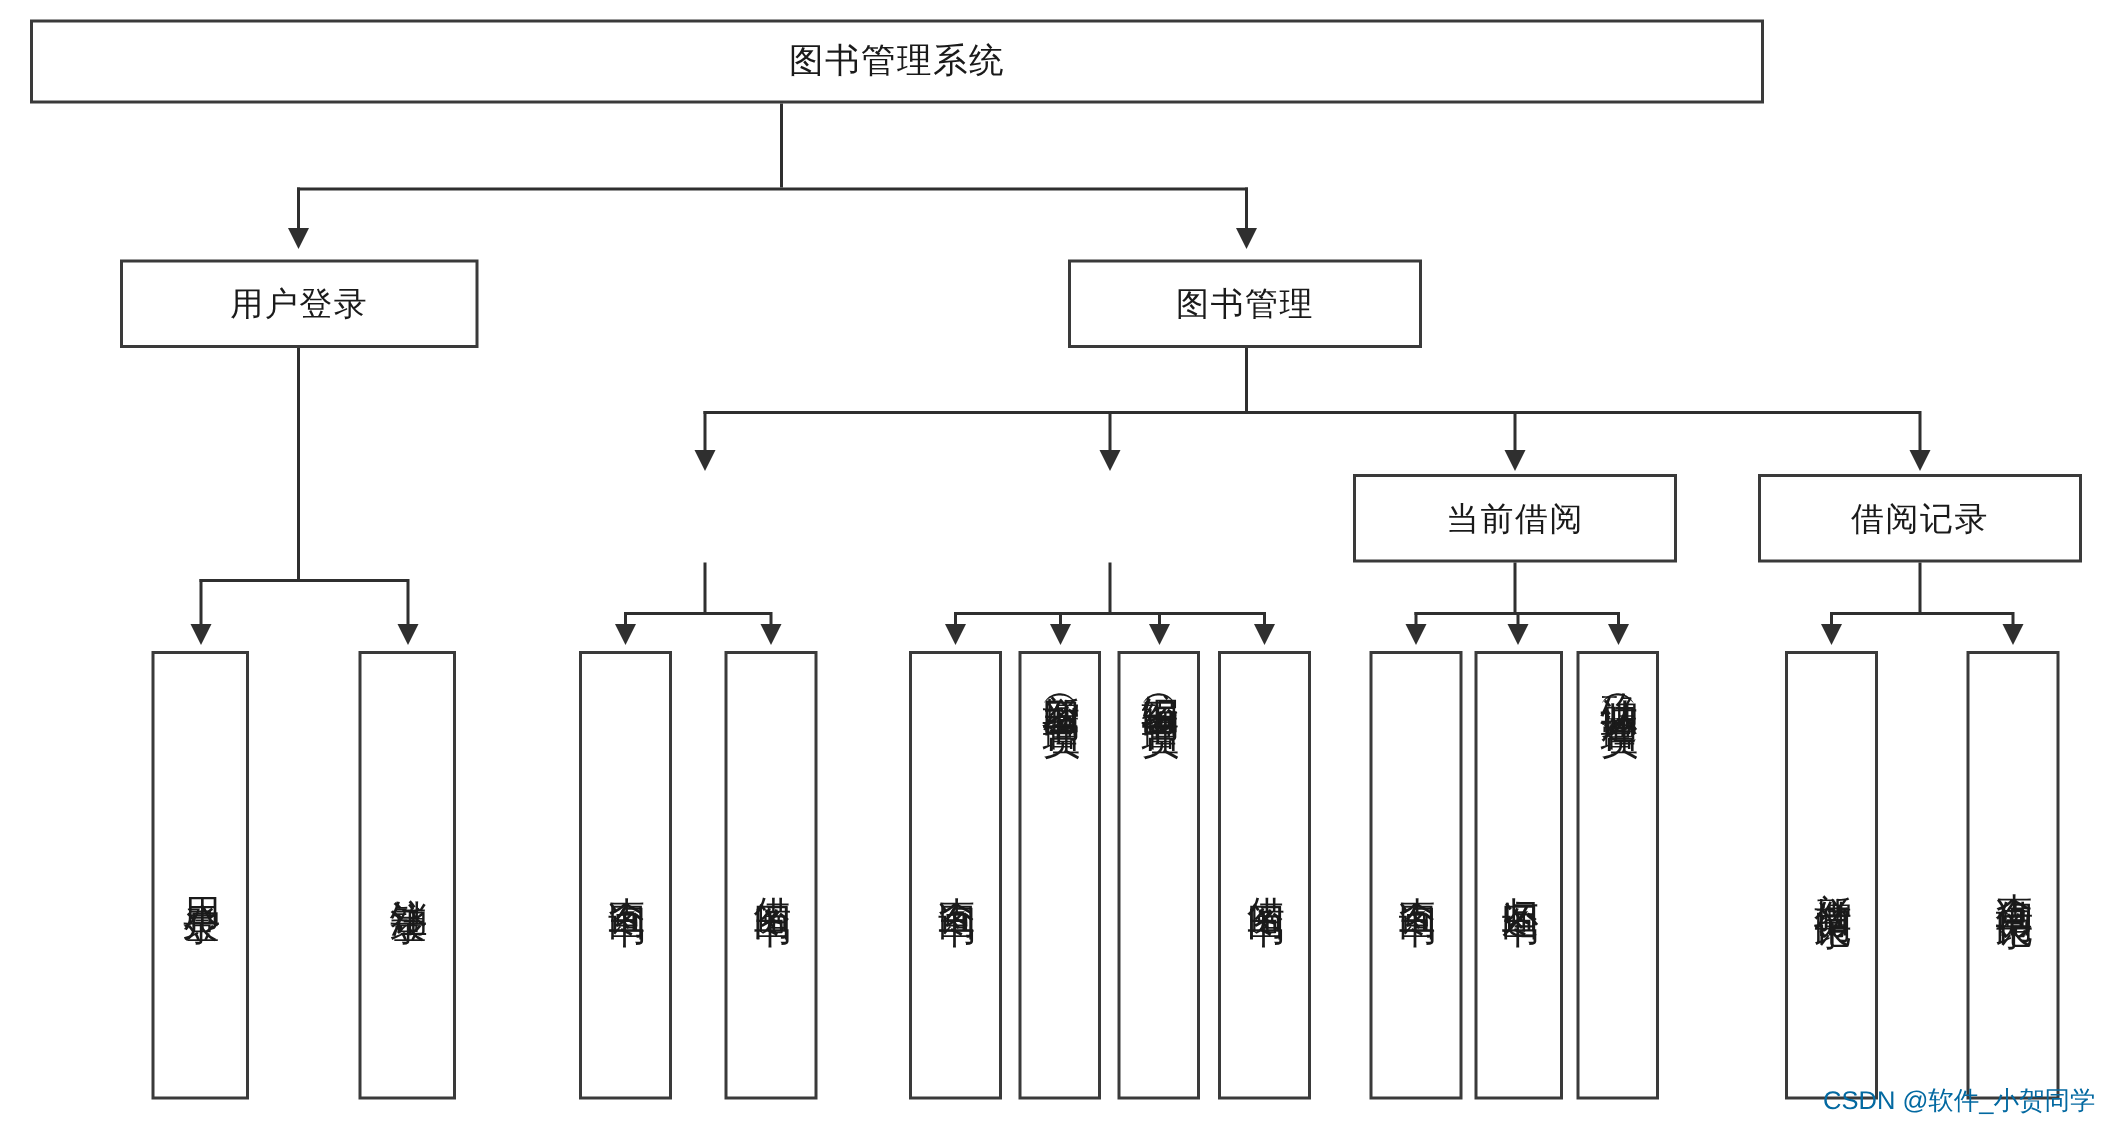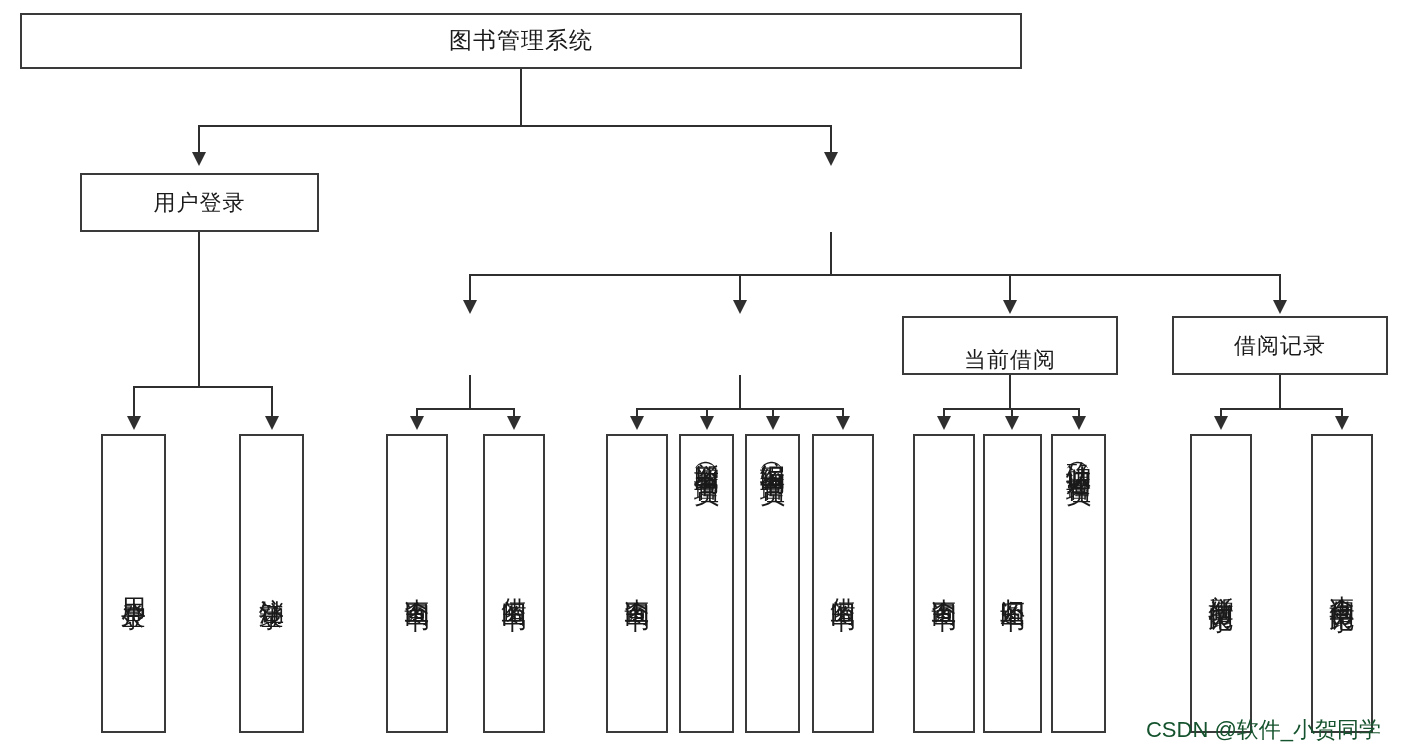--- a/index.html
+++ b/index.html
@@ -73,68 +73,71 @@
     position: absolute;
     width: 0;
     height: 0;
     border-left: 7px solid transparent;
     border-right: 7px solid transparent;
     border-top: 14px solid #2f2f2f;
   }
   
   #watermark {
     position: absolute;
-    right: 24px;
+    right: 8px;
     bottom: 2px;
-    font-size: 22px;
-    color: #14532d;
+    font-size: 17px;
+    color: #0369a1;
     font-family: "Liberation Sans", "DejaVu Sans", sans-serif;
     white-space: nowrap;
     pointer-events: none;
   }
 </style>
 </head>
 <body>
 
 <div id="canvas">
 
-  <div class="node h root" style="left: 20px; top: 13px; width: 1002px; height: 56px;">
+  <div class="node h root" style="left: 20px; top: 13px; width: 1156px; height: 56px;">
     <span class="lbl">图书管理系统</span>
   </div>
 
   <div class="vline" style="left:520px; top:69px; height:56px;"></div>
   <div class="hline" style="left:198px; top:125px; width:634px;"></div>
   <div class="vline" style="left:198px; top:125px; height:29px;"></div>
   <div class="arrow" style="left:192px; top:152px;"></div>
   <div class="vline" style="left:830px; top:125px; height:29px;"></div>
   <div class="arrow" style="left:824px; top:152px;"></div>
 
   <div class="node h" style="left: 80px; top: 173px; width: 239px; height: 59px;">
     <span class="lbl">用户登录</span>
+  </div>
+  <div class="node h" style="left: 712px; top: 173px; width: 236px; height: 59px;">
+    <span class="lbl">图书管理</span>
   </div>
 
   <div class="vline" style="left:198px; top:232px; height:154px;"></div>
   <div class="hline" style="left:133px; top:386px; width:139px;"></div>
   <div class="vline" style="left:133px; top:386px; height:32px;"></div>
   <div class="arrow" style="left:127px; top:416px;"></div>
   <div class="vline" style="left:271px; top:386px; height:32px;"></div>
   <div class="arrow" style="left:265px; top:416px;"></div>
 
   <div class="vline" style="left:830px; top:232px; height:42px;"></div>
   <div class="hline" style="left:469px; top:274px; width:811px;"></div>
   <div class="vline" style="left:469px; top:274px; height:28px;"></div>
   <div class="arrow" style="left:463px; top:300px;"></div>
   <div class="vline" style="left:739px; top:274px; height:28px;"></div>
   <div class="arrow" style="left:733px; top:300px;"></div>
   <div class="vline" style="left:1009px; top:274px; height:28px;"></div>
   <div class="arrow" style="left:1003px; top:300px;"></div>
   <div class="vline" style="left:1279px; top:274px; height:28px;"></div>
   <div class="arrow" style="left:1273px; top:300px;"></div>
 
-  <div class="node h" style="left: 902px; top: 316px; width: 216px; height: 59px; align-items: flex-end;">
+  <div class="node h" style="left: 902px; top: 316px; width: 216px; height: 59px;">
     <span class="lbl">当前借阅</span>
   </div>
   <div class="node h" style="left: 1172px; top: 316px; width: 216px; height: 59px;">
     <span class="lbl">借阅记录</span>
   </div>
 
   <div class="vline" style="left:469px; top:375px; height:33px;"></div>
   <div class="hline" style="left:416px; top:408px; width:98px;"></div>
   <div class="vline" style="left:416px; top:408px; height:10px;"></div>
   <div class="arrow" style="left:410px; top:416px;"></div>

